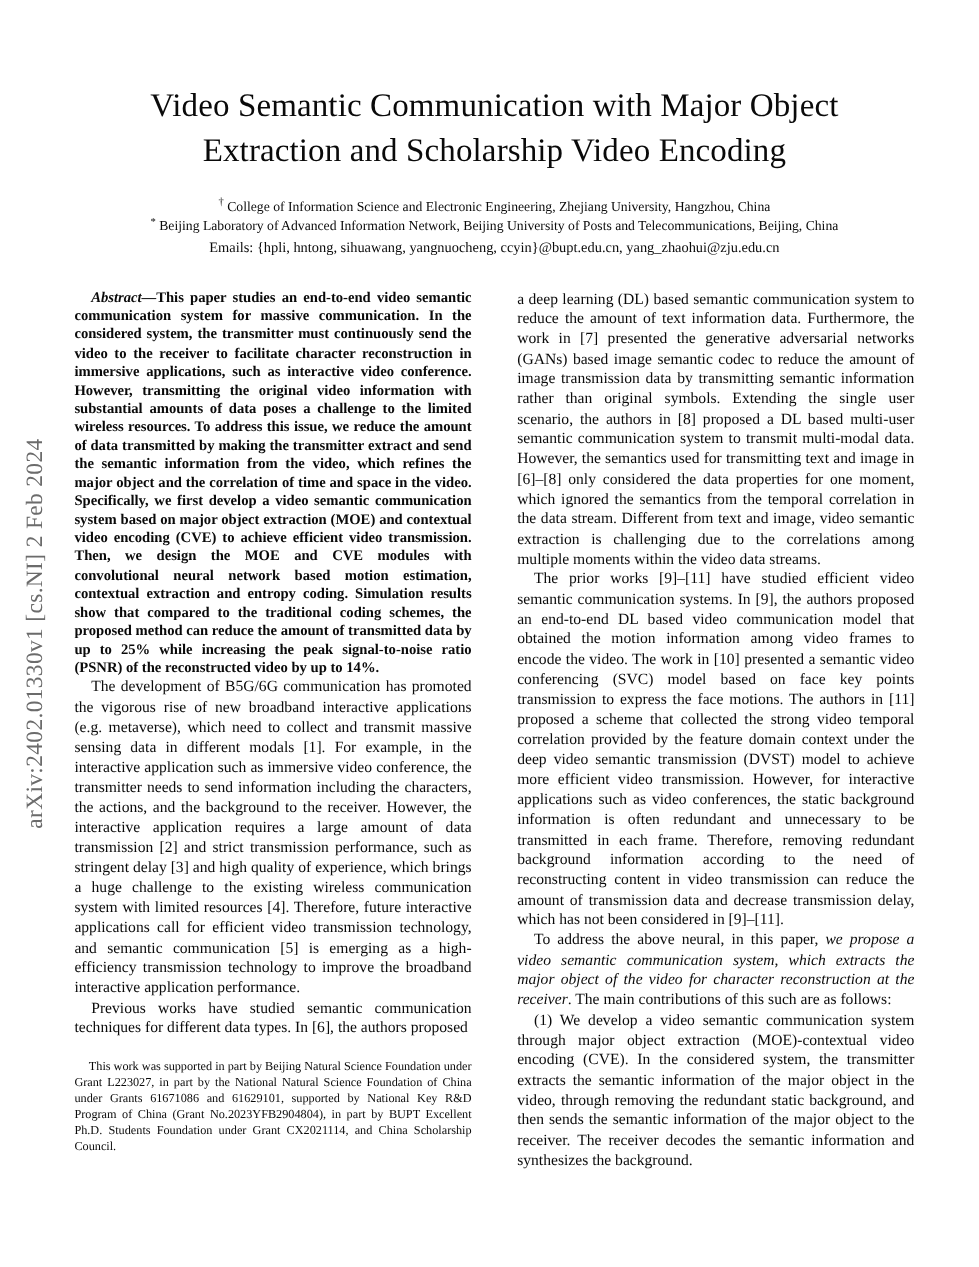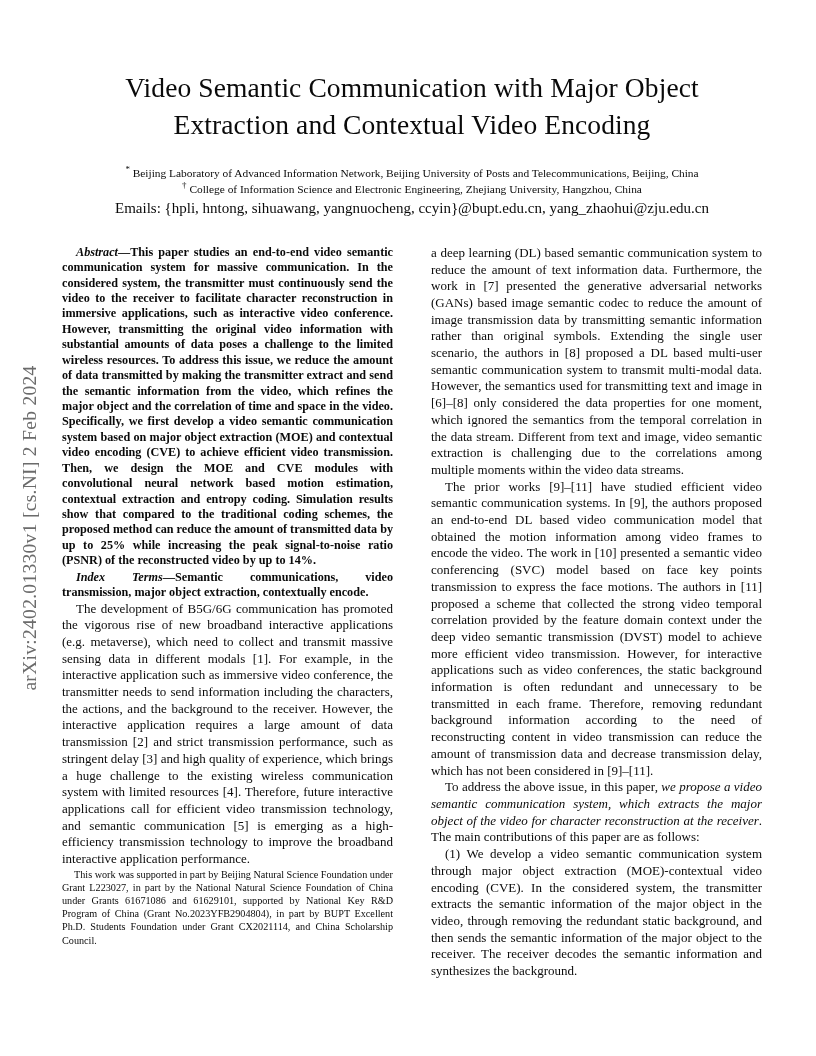--- a/index.html
+++ b/index.html
@@ -64,21 +64,21 @@
     font-size: 13.2px;
     line-height: 1.42;
   }
   #authors-line {
     font-size: 13.6px;
   }
   .affil-line {
     font-size: 11.4px;
   }
   .emails-line {
-    font-size: 15px;
+    font-size: 12px;
   }
   sup.mark {
     font-size: 0.72em;
     vertical-align: super;
     line-height: 0;
   }
   .lead-mark {
     font-size: 0.78em;
     vertical-align: super;
     line-height: 0;
@@ -145,70 +145,71 @@
     margin-bottom: 8px;
     font-weight: normal;
     letter-spacing: 0.2px;
   }
 
   em.emph {
   }
 
   
   #footnote {
+    margin-top: 18px;
     font-size: 10.2px;
     line-height: 1.29;
     text-align: justify;
     text-indent: 12px;
   }
 </style>
 </head>
 <body>
 
 <div id="arxiv-stamp">
   <span class="stamp-text">arXiv:2402.01330v1  [cs.NI]  2 Feb 2024</span>
 </div>
 
 <div id="page">
 
   <div id="header">
-    <h1 id="paper-title">Video Semantic Communication with Major Object Extraction and Contextual Video Encoding</h1>
+    <h1 id="paper-title">Video Semantic Communication with Major Object Extraction and Scholarship Video Encoding</h1>
 
     <div id="author-block">
+      <div class="affil-line">
+        <sup class="lead-mark">†</sup>
+        <span>College of Information Science and Electronic Engineering, Zhejiang University, Hangzhou, China</span>
+      </div>
       <div class="affil-line">
         <sup class="lead-mark">*</sup>
         <span>Beijing Laboratory of Advanced Information Network, Beijing University of Posts and Telecommunications, Beijing, China</span>
       </div>
-      <div class="affil-line">
-        <sup class="lead-mark">†</sup>
-        <span>College of Information Science and Electronic Engineering, Zhejiang University, Hangzhou, China</span>
-      </div>
       <div class="emails-line">Emails: {hpli, hntong, sihuawang, yangnuocheng, ccyin}@bupt.edu.cn, yang_zhaohui@zju.edu.cn</div>
     </div>
   </div>
 
   <div id="columns">
 
     <div class="column" id="left-column">
 
       <p class="abstract-text"><span class="lead">Abstract</span><span>—</span><span>This paper studies an end-to-end video semantic communication system for massive communication. In the considered system, the transmitter must continuously send the video to the receiver to facilitate character reconstruction in immersive applications, such as interactive video conference. However, transmitting the original video information with substantial amounts of data poses a challenge to the limited wireless resources. To address this issue, we reduce the amount of data transmitted by making the transmitter extract and send the semantic information from the video, which refines the major object and the correlation of time and space in the video. Specifically, we first develop a video semantic communication system based on major object extraction (MOE) and contextual video encoding (CVE) to achieve efficient video transmission. Then, we design the MOE and CVE modules with convolutional neural network based motion estimation, contextual extraction and entropy coding. Simulation results show that compared to the traditional coding schemes, the proposed method can reduce the amount of transmitted data by up to 25% while increasing the peak signal-to-noise ratio (PSNR) of the reconstructed video by up to 14%.</span></p>
 
-      <p class="index-terms"><span class="lead">Index Terms</span><span>—</span><span>Semantic communications, video transmission, major object extraction, contextually encode.</span></p>
 
 
       <p class="body-text">The development of B5G/6G communication has promoted the vigorous rise of new broadband interactive applications (e.g. metaverse), which need to collect and transmit massive sensing data in different modals [1]. For example, in the interactive application such as immersive video conference, the transmitter needs to send information including the characters, the actions, and the background to the receiver. However, the interactive application requires a large amount of data transmission [2] and strict transmission performance, such as stringent delay [3] and high quality of experience, which brings a huge challenge to the existing wireless communication system with limited resources [4]. Therefore, future interactive applications call for efficient video transmission technology, and semantic communication [5] is emerging as a high-efficiency transmission technology to improve the broadband interactive application performance.</p>
+      <p class="body-text">Previous works have studied semantic communication techniques for different data types. In [6], the authors proposed</p>
 
       <div id="footnote">This work was supported in part by Beijing Natural Science Foundation under Grant L223027, in part by the National Natural Science Foundation of China under Grants 61671086 and 61629101, supported by National Key R&amp;D Program of China (Grant No.2023YFB2904804), in part by BUPT Excellent Ph.D. Students Foundation under Grant CX2021114, and China Scholarship Council.</div>
     </div>
 
     <div id="gutter"></div>
 
     <div class="column" id="right-column">
 
       <p class="body-text noindent">a deep learning (DL) based semantic communication system to reduce the amount of text information data. Furthermore, the work in [7] presented the generative adversarial networks (GANs) based image semantic codec to reduce the amount of image transmission data by transmitting semantic information rather than original symbols. Extending the single user scenario, the authors in [8] proposed a DL based multi-user semantic communication system to transmit multi-modal data. However, the semantics used for transmitting text and image in [6]–[8] only considered the data properties for one moment, which ignored the semantics from the temporal correlation in the data stream. Different from text and image, video semantic extraction is challenging due to the correlations among multiple moments within the video data streams.</p>
       <p class="body-text">The prior works [9]–[11] have studied efficient video semantic communication systems. In [9], the authors proposed an end-to-end DL based video communication model that obtained the motion information among video frames to encode the video. The work in [10] presented a semantic video conferencing (SVC) model based on face key points transmission to express the face motions. The authors in [11] proposed a scheme that collected the strong video temporal correlation provided by the feature domain context under the deep video semantic transmission (DVST) model to achieve more efficient video transmission. However, for interactive applications such as video conferences, the static background information is often redundant and unnecessary to be transmitted in each frame. Therefore, removing redundant background information according to the need of reconstructing content in video transmission can reduce the amount of transmission data and decrease transmission delay, which has not been considered in [9]–[11].</p>
 
-      <p class="body-text"><span>To address the above issue, in this paper, </span><em class="emph">we propose a video semantic communication system, which extracts the major object of the video for character reconstruction at the receiver</em><span>. The main contributions of this paper are as follows:</span></p>
+      <p class="body-text"><span>To address the above neural, in this paper, </span><em class="emph">we propose a video semantic communication system, which extracts the major object of the video for character reconstruction at the receiver</em><span>. The main contributions of this such are as follows:</span></p>
 
       <p class="body-text">(1) We develop a video semantic communication system through major object extraction (MOE)-contextual video encoding (CVE). In the considered system, the transmitter extracts the semantic information of the major object in the video, through removing the redundant static background, and then sends the semantic information of the major object to the receiver. The receiver decodes the semantic information and synthesizes the background.</p>
     </div>
   </div>
 </div>
 
 </body></html>

